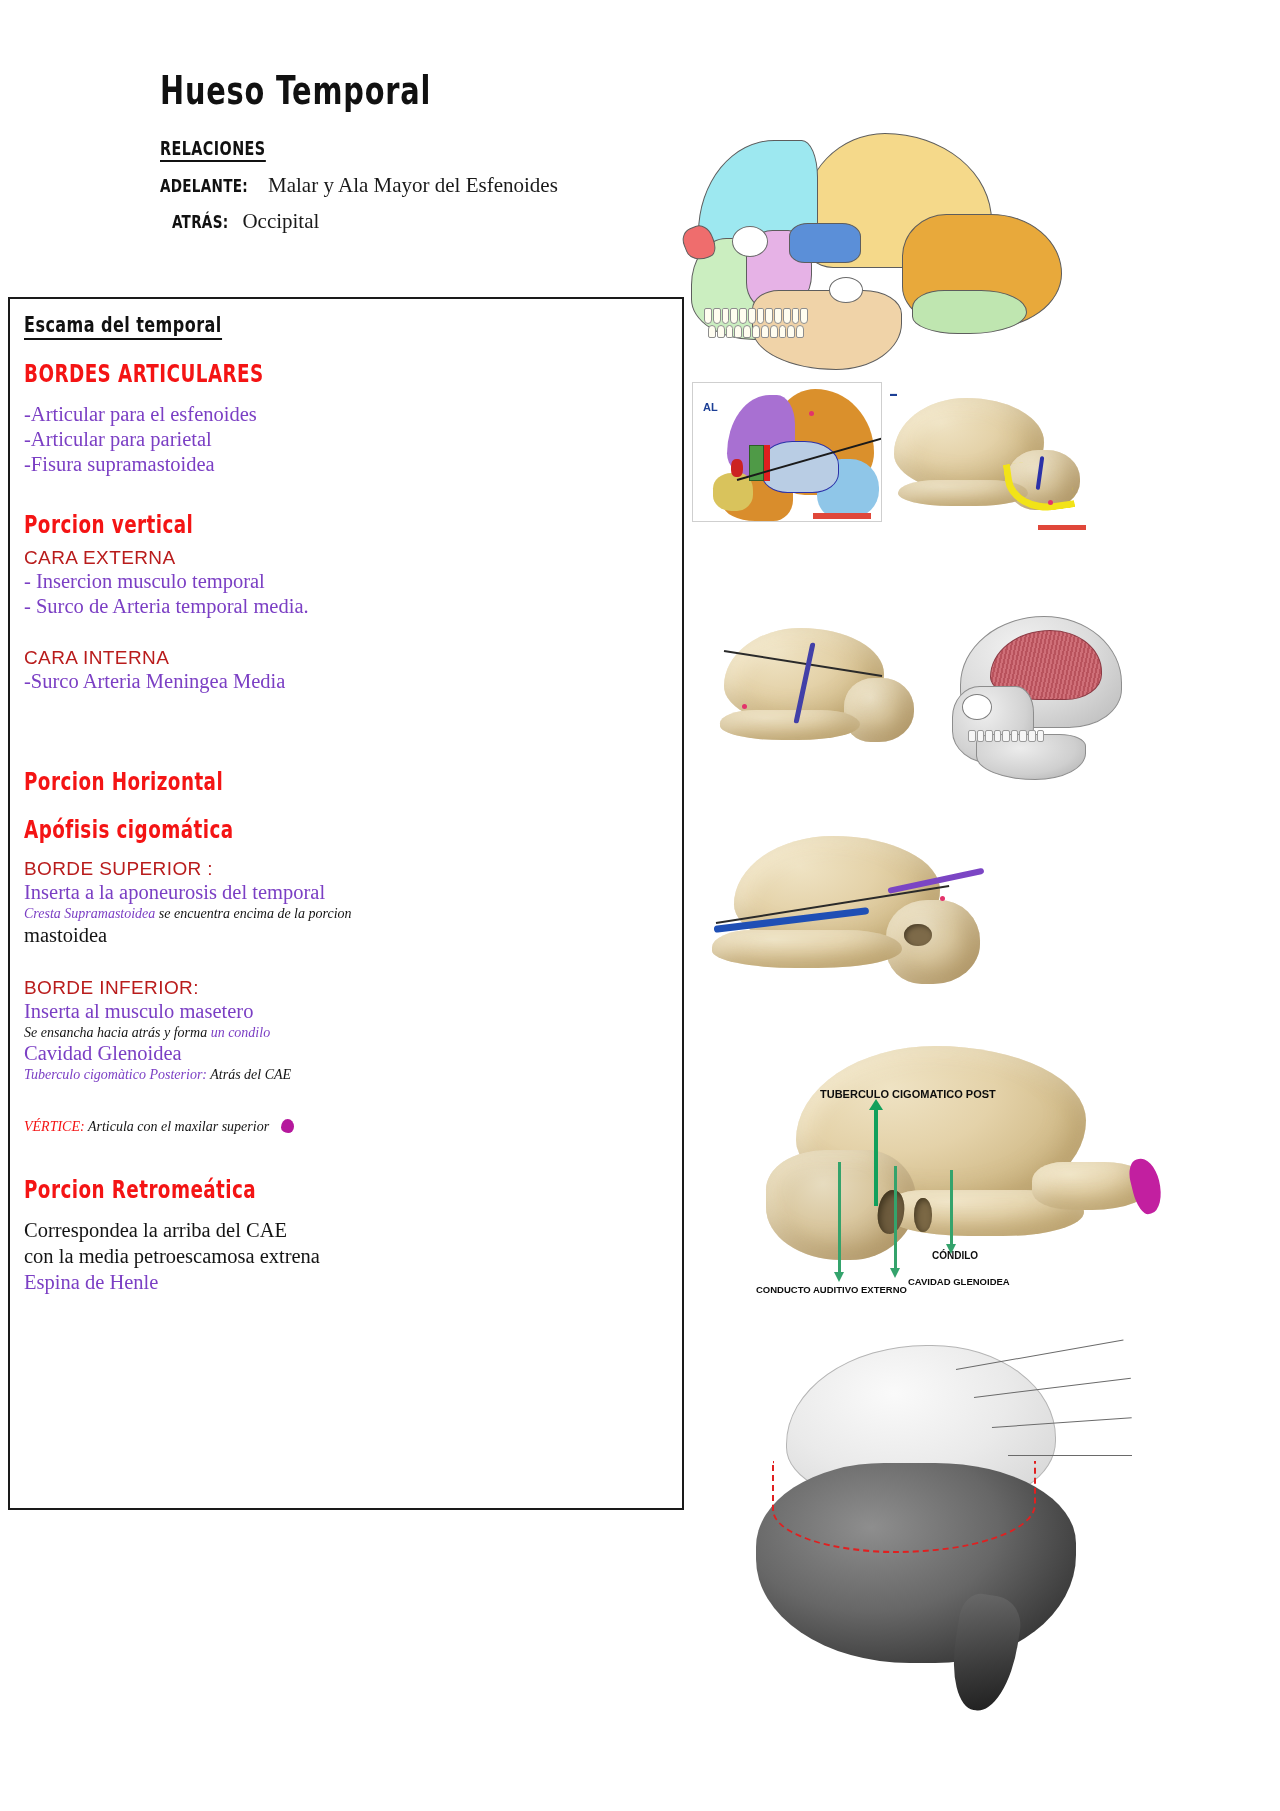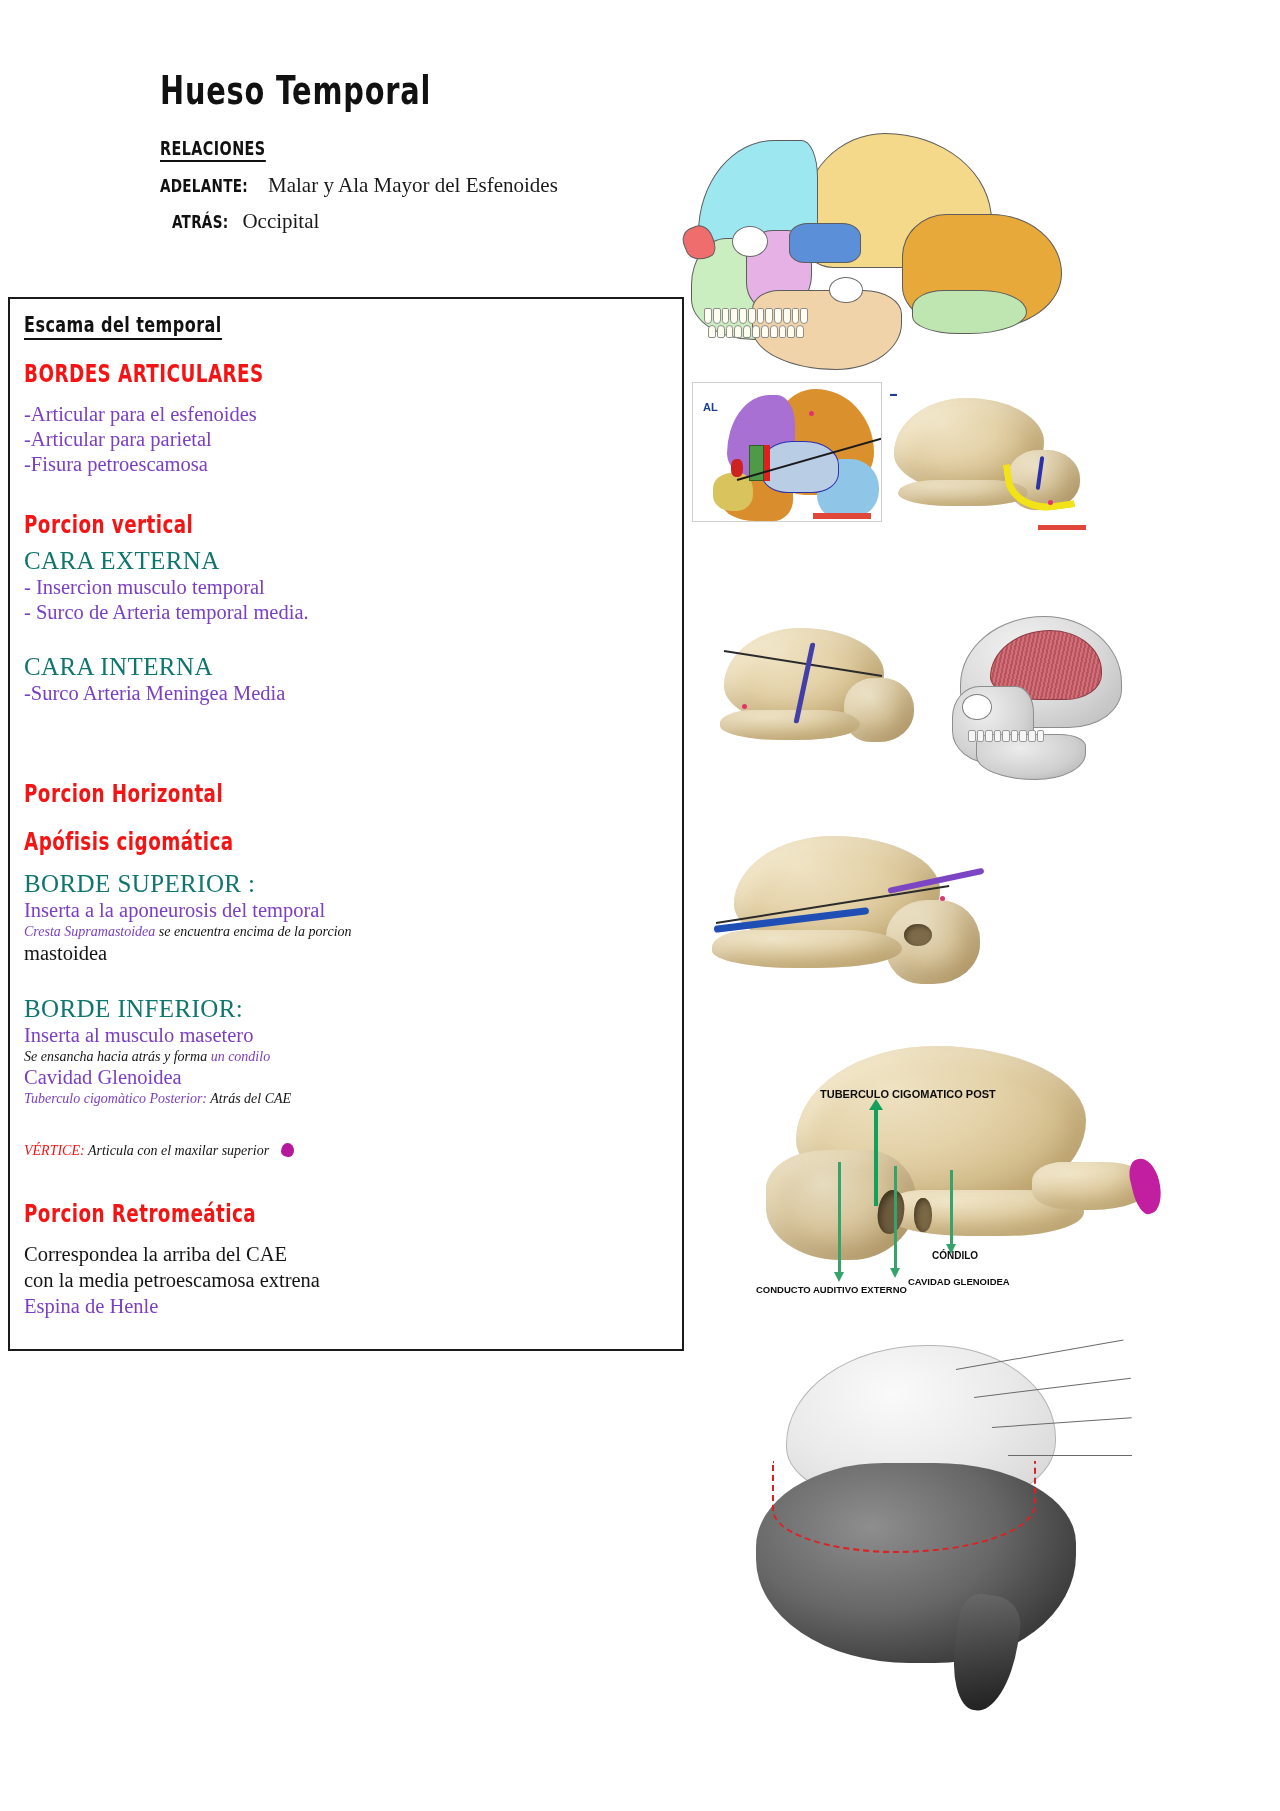--- a/index.html
+++ b/index.html
@@ -40,40 +40,40 @@
     font-family:"DejaVu Sans Condensed","Liberation Sans", sans-serif;
     font-weight:700; font-size:18px; letter-spacing:0.3px; color:#111;
     display:inline-block; transform:scaleX(0.84); transform-origin:left center;
     margin-right:-2px;
   }
   .rel-val { font-family:"Liberation Serif", serif; font-size:21px; color:#1a1a1a; }
 
   
   .notebox {
     position:absolute; left:8px; top:297px;
-    width:676px; height:1054px;
+    width:676px; height:1213px;
     border:2px solid #1a1a1a;
     background:#fff;
     padding:14px 13px 0 14px;
   }
   .boxtitle {
     font-family:"DejaVu Sans Condensed","Liberation Sans", sans-serif;
     font-weight:700; font-size:21px; letter-spacing:0.5px; color:#111;
     display:inline-block; border-bottom:2px solid #111; padding-bottom:1px;
     transform:scaleX(0.85); transform-origin:left center;
   }
   .h-red {
     font-family:"DejaVu Sans Condensed","Liberation Sans", sans-serif;
     font-weight:700; font-size:24px; letter-spacing:0.5px; color:#f41414;
     transform:scaleX(0.85); transform-origin:left center;
     display:block; white-space:nowrap;
   }
   .h-red-serif {
-    font-family:Liberation Serif, serif;
-    font-weight:400; font-size:25px; color:#0f766e; letter-spacing:0.4px;
+    font-family:Liberation Sans, sans-serif;
+    font-weight:400; font-size:19px; color:#b91c1c; letter-spacing:0.4px;
     display:block; white-space:nowrap;
   }
   .p-purple { font-size:20.5px; color:#7b3fc4; line-height:1.22; }
   .p-black  { font-size:20.5px; color:#141414; line-height:1.25; }
   .mix { font-size:14px; line-height:1.28; color:#141414;font-style:italic; }
   .mix .pu { color:#7b3fc4; }
   .sp8  { height:8px; }
   .sp14 { height:14px; }
   .sp20 { height:20px; }
   .sp28 { height:28px; }
@@ -345,21 +345,21 @@
 
 <div class="notebox">
 
   <div class="boxtitle">Escama del temporal</div>
 
   <div class="sp20"></div>
   <span class="h-red">BORDES ARTICULARES</span>
   <div class="sp14"></div>
   <div class="p-purple">-Articular para el esfenoides</div>
   <div class="p-purple">-Articular para parietal</div>
-  <div class="p-purple">-Fisura petroescamosa</div>
+  <div class="p-purple">-Fisura supramastoidea</div>
 
   <div class="sp34"></div>
   <span class="h-red">Porcion vertical</span>
   <div class="sp8"></div>
   <span class="h-red-serif">CARA EXTERNA</span>
   <div class="p-purple">- Insercion musculo temporal</div>
   <div class="p-purple">-  Surco de Arteria temporal media.</div>
 
   <div class="sp28"></div>
   <span class="h-red-serif">CARA INTERNA</span>

